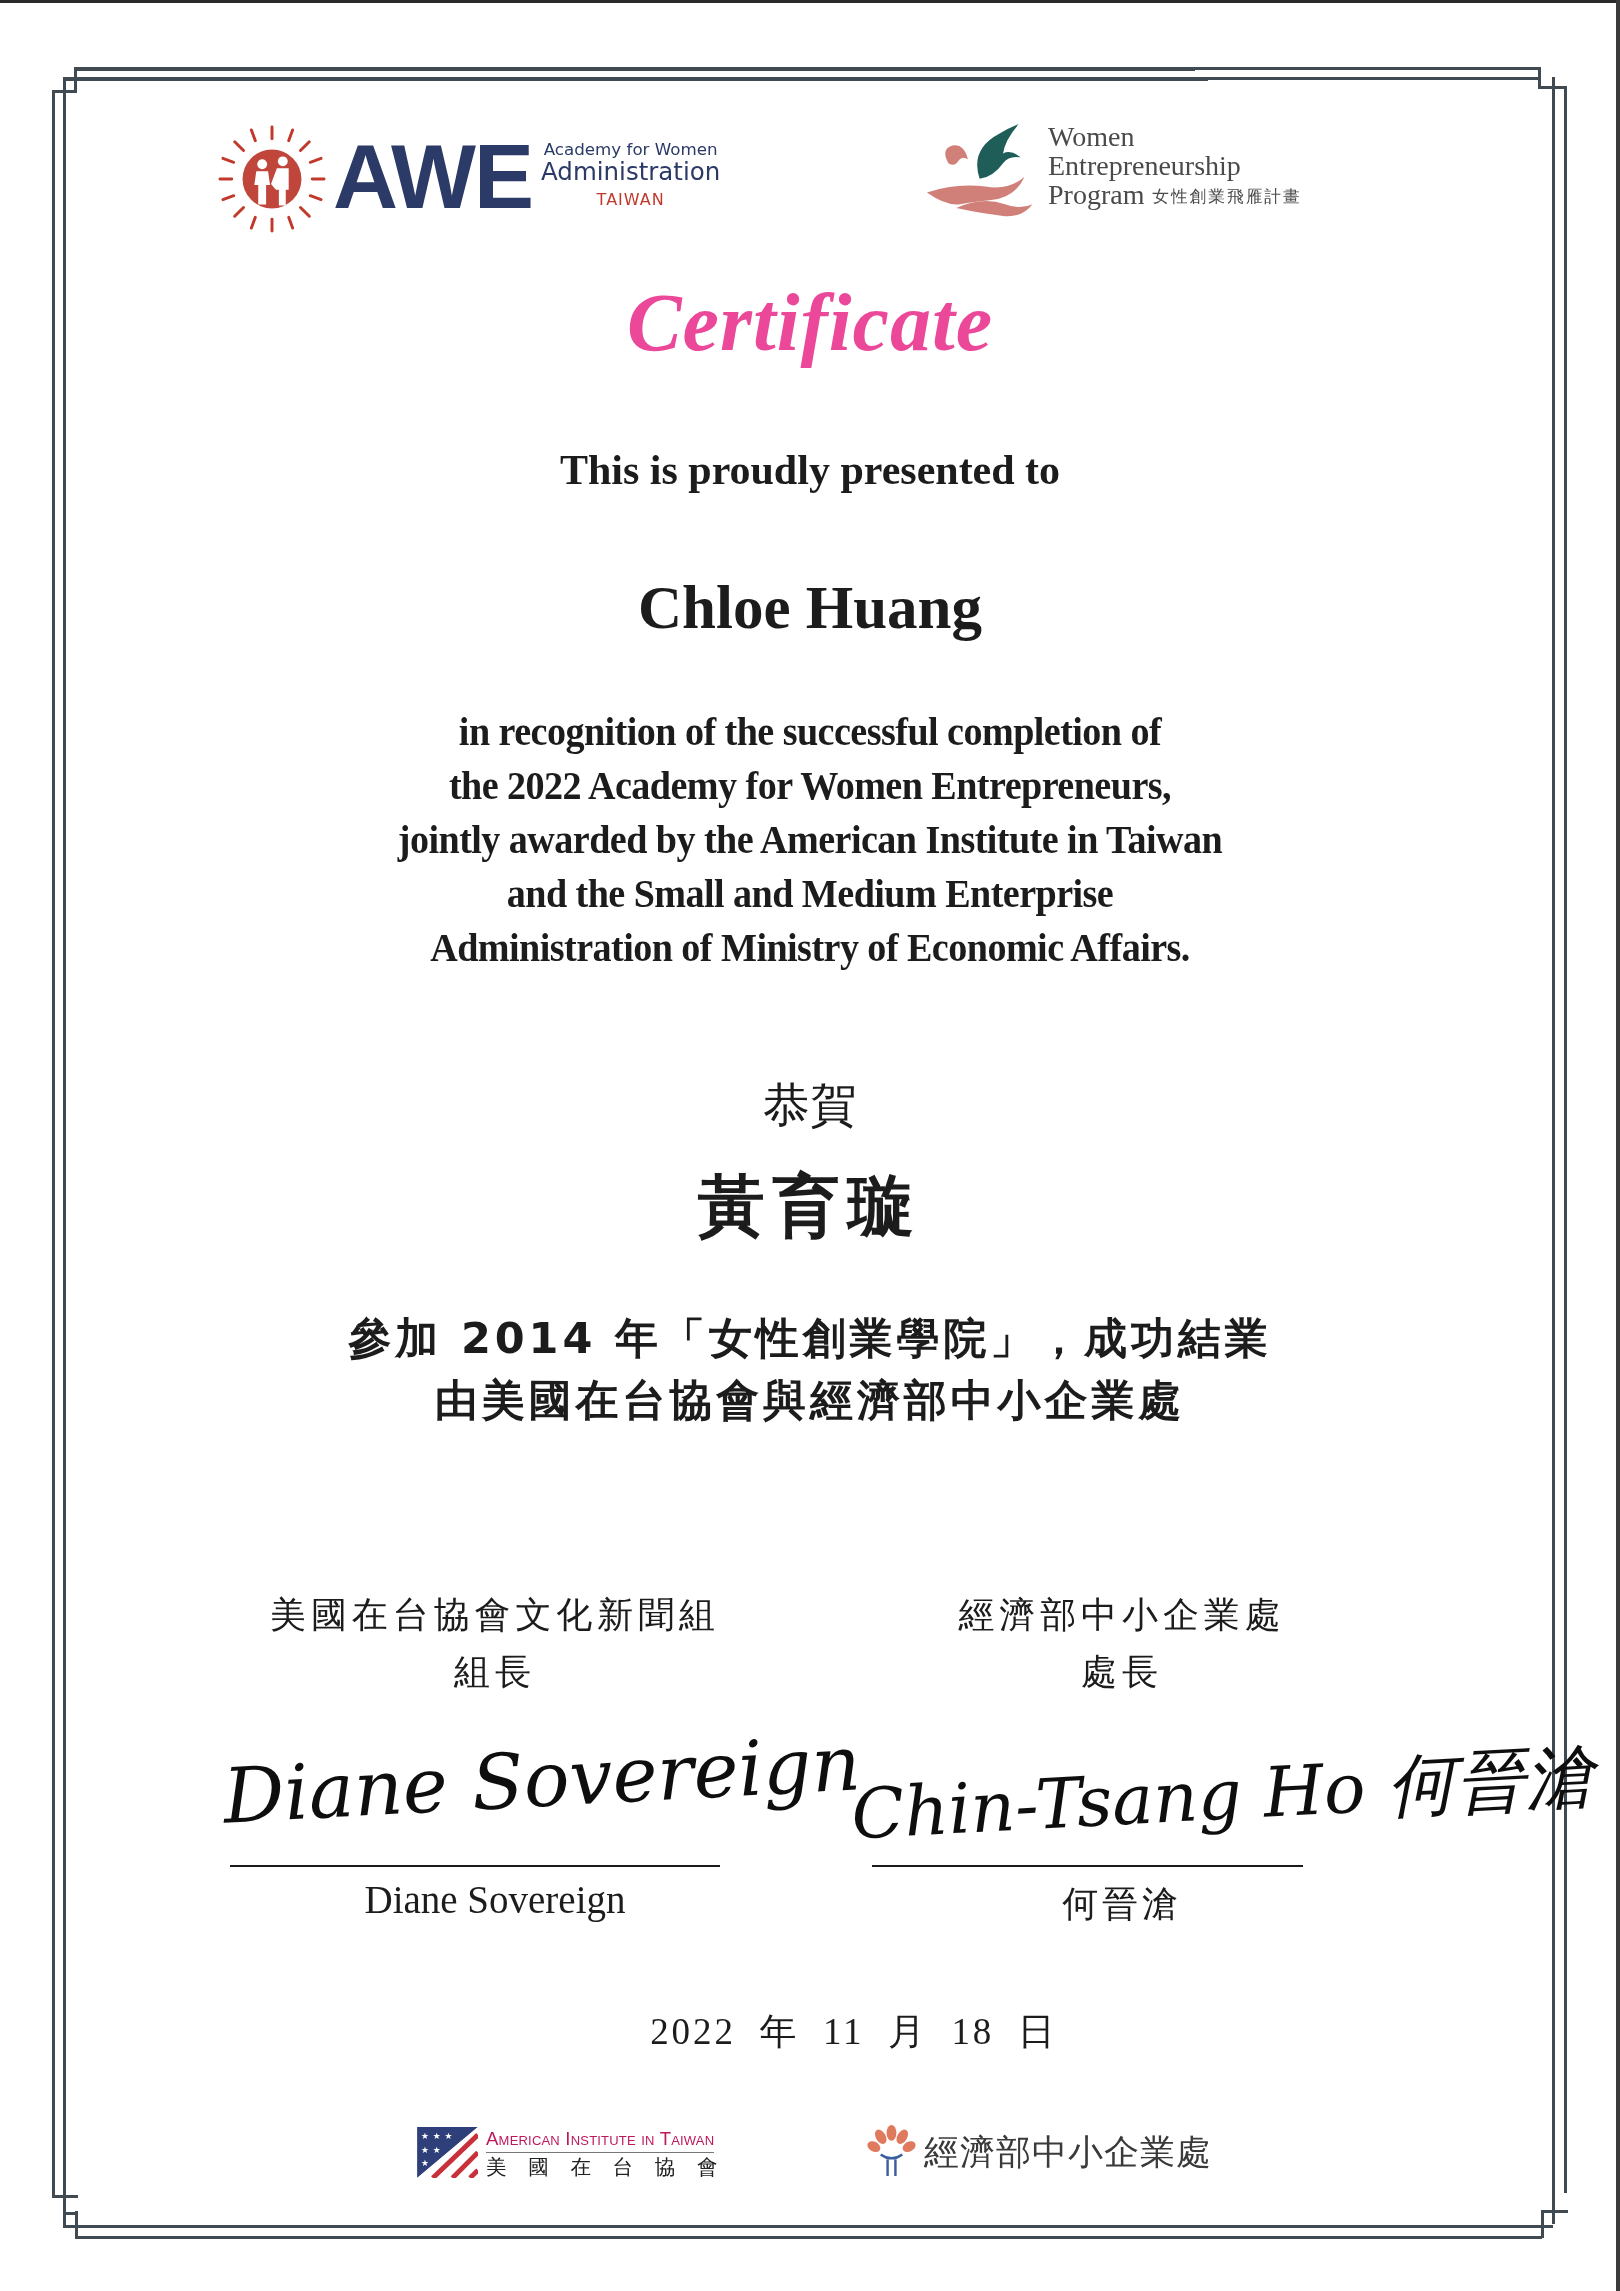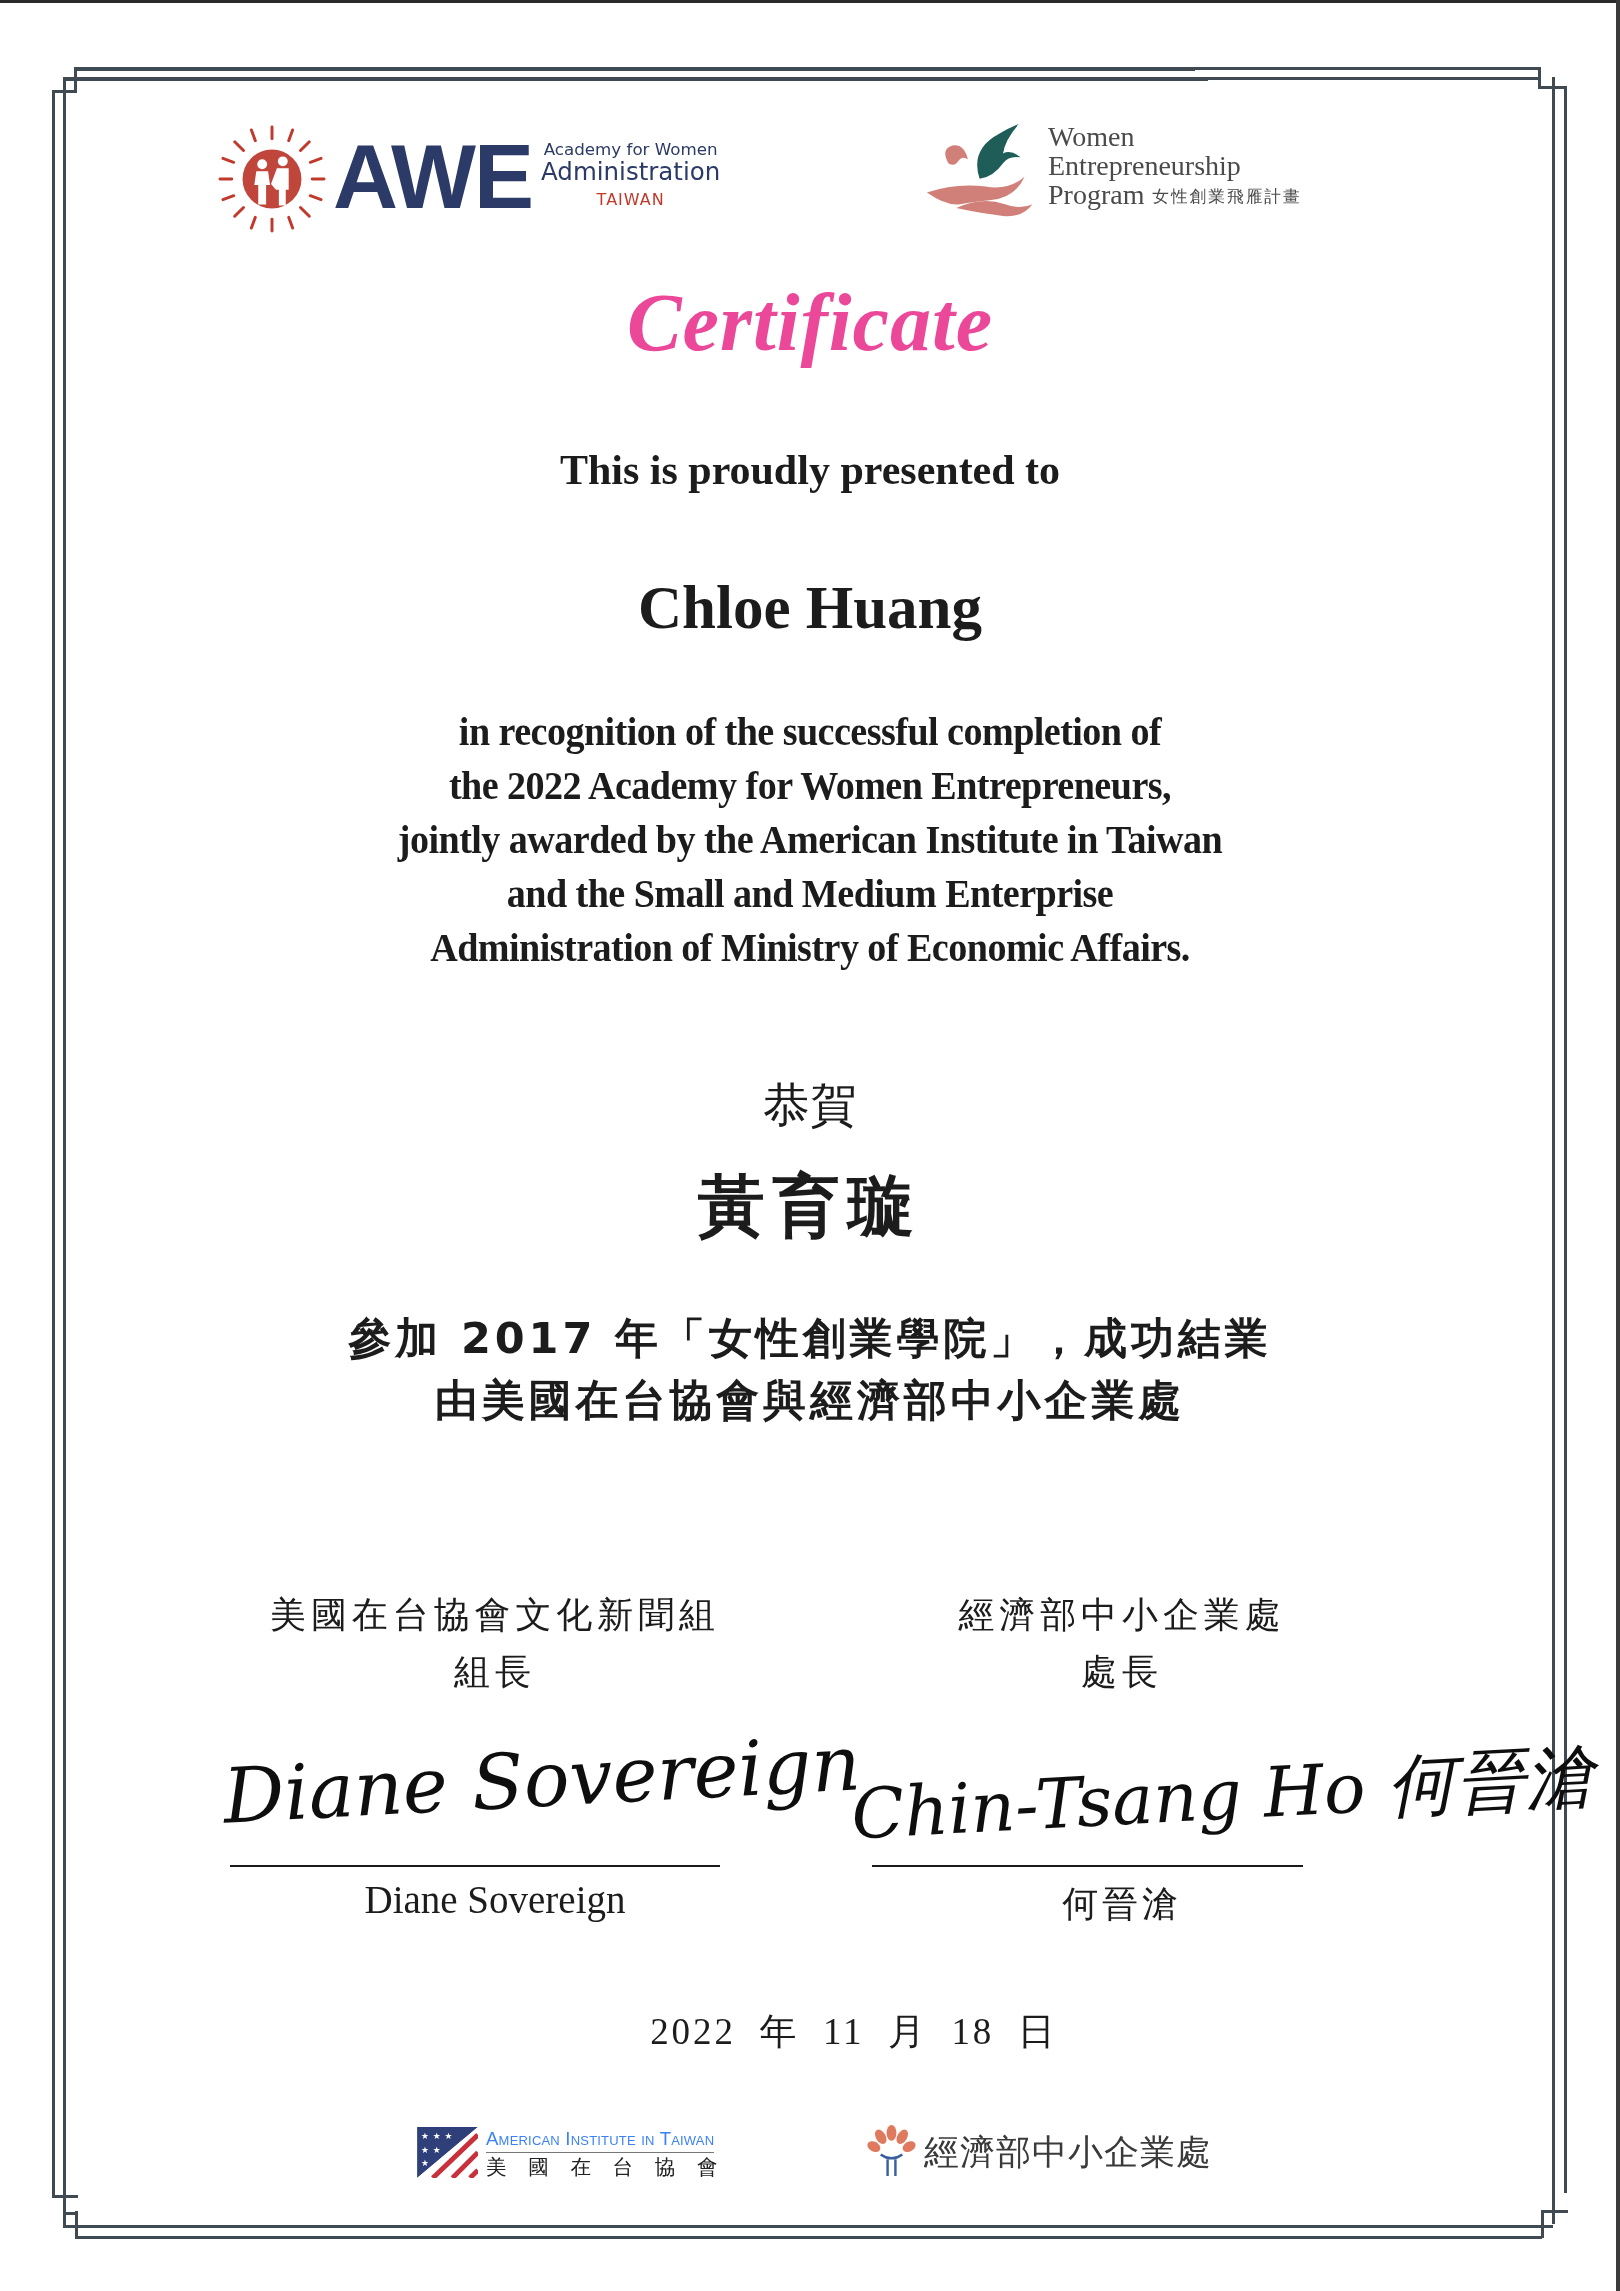--- a/index.html
+++ b/index.html
@@ -71,21 +71,21 @@
   .logo-wep { position: absolute; left: 921px; top: 116px; width: 441px; height: 108px; }
   .wep-mark { position: absolute; left: 0; top: 0; width: 127px; height: 108px; }
   .wep-text { position: absolute; left: 127px; top: 5.9px; font-family: "Liberation Serif", serif; color: #4a4a4a; }
   .wep-text div { font-size: 28px; line-height: 29px; white-space: nowrap; }
   .wep-zh { font-family: "DejaVu Sans", sans-serif; font-size: 16.7px !important; letter-spacing: 2px; margin-left: 7.8px; vertical-align: 2px; margin-top: 48px; }
 
   .logo-ait { position: absolute; left: 417px; top: 2122px; width: 353px; height: 59px; }
   .ait-mark { position: absolute; left: 0; top: 4.9px; width: 61px; height: 51px; }
   .ait-en {
     position: absolute; left: 69px; top: 5.9px; font-family: "Liberation Sans", sans-serif;
-    font-size: 18.6px; color: #3b82f6; white-space: nowrap; border-bottom: 1.5px solid #777; padding-bottom: 2px;
+    font-size: 18.6px; color: #be185d; white-space: nowrap; border-bottom: 1.5px solid #777; padding-bottom: 2px;
     letter-spacing: 0.2px;
   }
   .ait-zh {
     position: absolute; left: 69px; top: 31px; font-family: "DejaVu Sans", sans-serif;
     font-size: 20.6px; color: #222; letter-spacing: 21.6px; white-space: nowrap;
   }
   .logo-smea { position: absolute; left: 867px; top: 2125px; width: 372px; height: 59px; }
   .smea-mark { position: absolute; left: 0; top: 0; width: 49px; height: 54px; }
   .smea-text {
     position: absolute; left: 57px; top: 3.9px; font-family: "DejaVu Sans", sans-serif;
@@ -193,21 +193,21 @@
   <div>the 2022 Academy for Women Entrepreneurs,</div>
   <div>jointly awarded by the American Institute in Taiwan</div>
   <div>and the Small and Medium Enterprise</div>
   <div>Administration of Ministry of Economic Affairs.</div>
 </div>
 
 <div class="center-line congrats">恭賀</div>
 <div class="center-line recipient-zh">黃育璇</div>
 
 <div class="body-zh">
-  <div>參加 2017 年「女性創業學院」，成功結業</div>
+  <div>參加 2014 年「女性創業學院」，成功結業</div>
   <div>由美國在台協會與經濟部中小企業處</div>
 </div>
 
 <div class="sig-block sig-left">
   <div class="sig-title">美國在台協會文化新聞組</div>
   <div class="sig-title">組長</div>
 </div>
 <div class="sig-block sig-right">
   <div class="sig-title">經濟部中小企業處</div>
   <div class="sig-title">處長</div>

